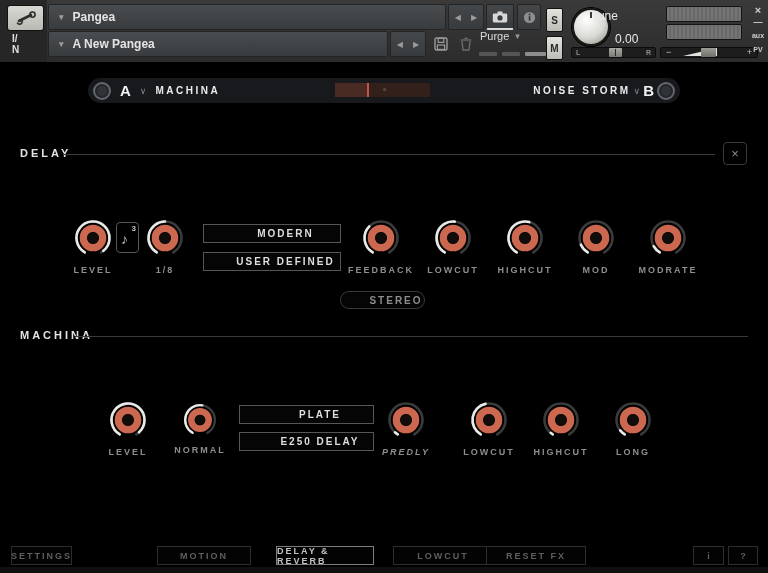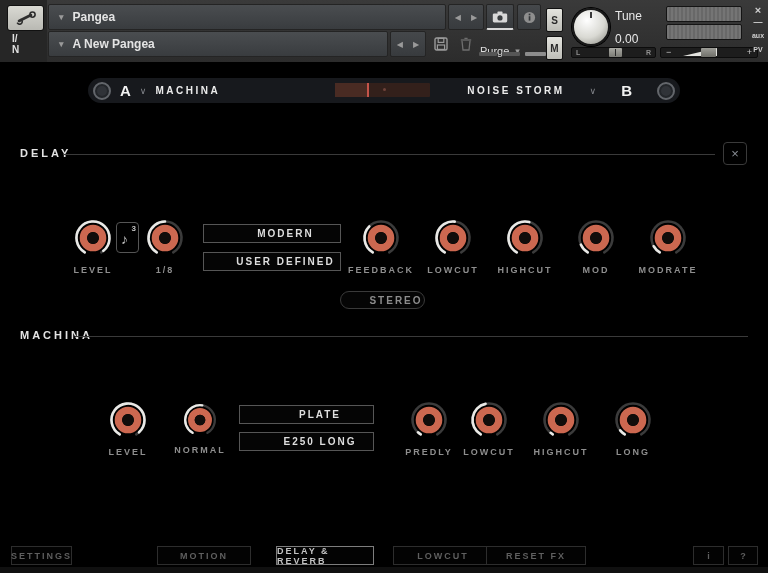--- a/index.html
+++ b/index.html
@@ -39,21 +39,21 @@
   .vol-ramp{position:absolute;left:22px;bottom:1px;width:34px;height:8px;background:#e2e2de;
             clip-path:polygon(0 100%,100% 0,100% 100%);}
   .vol-handle{position:absolute;left:40px;top:0;width:15px;height:9px;background:linear-gradient(#9d9d97,#6f6f69);border-radius:1px;}
   .meter{position:absolute;left:666px;width:74px;height:14px;border:1px solid #141414;border-radius:2px;
          background:repeating-linear-gradient(90deg,#757575 0 2px,#686868 2px 4px);}
   .winicons{position:absolute;color:#cfcfcf;font-weight:bold;text-align:center;}
   
   .ab-bar{position:absolute;left:88px;top:78px;width:592px;height:25px;background:#17191d;border-radius:13px;}
   .radio{width:14px;height:14px;border-radius:50%;border:2px solid #63666b;background:#303338;box-shadow:inset 0 0 0 2px #23262a;}
   .ab-left{position:absolute;left:5px;top:0;height:25px;display:flex;align-items:center;gap:9px;}
-  .ab-right{position:absolute;right:5px;top:0;height:25px;display:flex;align-items:center;gap:25px;}
+  .ab-right{position:absolute;right:5px;top:0;height:25px;display:flex;align-items:center;gap:3px;}
   .ab-letter{color:#f2f2f2;font-size:15px;font-weight:bold;}
   .ab-chev{color:#85888d;font-size:9px;}
   .ab-src{color:#ececec;font-size:10px;font-weight:bold;letter-spacing:2.5px;}
   .xfade{position:absolute;left:247px;top:5px;width:95px;height:14px;background:#33201b;border-radius:1px;}
   .xfade-fill{position:absolute;left:0;top:0;height:100%;background:#492b23;}
   .xfade-marker{position:absolute;top:0;width:2px;height:100%;}
   .xfade-dot{position:absolute;top:5px;width:3px;height:3px;border-radius:50%;background:#6e423a;}
   
   .sec-title{position:absolute;color:#e2e2e2;font-size:11px;font-weight:bold;letter-spacing:3px;}
   .sec-line{position:absolute;height:1px;background:#3a3a3a;}
@@ -145,35 +145,35 @@
     </div>
     <div class="hblk" style="left:455px;top:31px;width:22px;height:26px;background:none;border:none;">
       <span>
         <svg width="12" height="14" viewBox="0 0 12 14">
           <path d="M2 4 L3 13 L9 13 L10 4" fill="none" stroke="#6f6f6f" stroke-width="1.3"></path>
           <line x1="0.8" y1="3" x2="11.2" y2="3" stroke="#6f6f6f" stroke-width="1.3"></line>
           <line x1="4.4" y1="1.4" x2="7.6" y2="1.4" stroke="#6f6f6f" stroke-width="1.3"></line>
         </svg>
       </span>
     </div>
-    <div class="purge" style="position:absolute;left:480px;top:45px;justify-content:space-between;">
+    <div class="purge" style="position:absolute;left:480px;top:30px;justify-content:space-between;">
       <span>Purge</span>
       <span class="drop">▾</span>
     </div>
     <div class="membar" style="left:479px;top:52px;width:18px;background:#565656;"></div>
     <div class="membar" style="left:502px;top:52px;width:18px;background:#565656;"></div>
     <div class="membar" style="left:525px;top:52px;width:21px;background:#8d8d8d;"></div>
 
     <div class="sm-btn" style="left:546px;top:8px;">S</div>
     <div class="sm-btn" style="left:546px;top:36px;">M</div>
 
     <div class="tune-knob">
       <div class="tune-pointer"></div>
     </div>
-    <div class="tune-text" style="left:615px;top:9px;">Tune</div>
+    <div class="tune-text" style="left:591px;top:9px;">Tune</div>
     <div class="tune-text" style="left:615px;top:32px;">0.00</div>
 
     <div class="pan">
       <span style="left:4px;">L</span>
       <span style="right:4px;">R</span>
       <div class="pan-handle">
           <div class="pan-notch"></div>
         </div>
     </div>
 
@@ -307,23 +307,23 @@
     <div class="knob"><svg width="36" height="36" viewBox="0 0 40 40">
           <path d="M 11.75 34.29 A 16.5 16.5 0 1 1 28.25 34.29" stroke="#3b3b3b" stroke-width="2.6" fill="none" stroke-linecap="round"></path>
           <path d="M 11.75 34.29 A 16.5 16.5 0 0 1 22.58 3.70" stroke="#e9e9e6" stroke-width="2.6" fill="none" stroke-linecap="round"></path>
           <circle cx="20" cy="20" r="9.6" fill="none" stroke="#cc6850" stroke-width="7.4"></circle>
           <circle cx="20" cy="20" r="5.9" fill="#110d0b"></circle>
         </svg></div>
     <div class="knob-label">NORMAL</div>
   </div>
 
   <div class="fx-btn" style="left:239px;top:405px;width:135px;height:19px;">PLATE</div>
-  <div class="fx-btn" style="left:239px;top:432px;width:135px;height:19px;">E250 LONG</div>
-
-  <div class="knob-block" style="left:385px;top:400px;">
+  <div class="fx-btn" style="left:239px;top:432px;width:135px;height:19px;">E250 DELAY</div>
+
+  <div class="knob-block" style="left:362px;top:400px;font-style:italic;">
     <div class="knob"><svg width="40" height="40" viewBox="0 0 40 40">
           <path d="M 11.75 34.29 A 16.5 16.5 0 1 1 28.25 34.29" stroke="#3b3b3b" stroke-width="2.6" fill="none" stroke-linecap="round"></path>
           <path d="M 11.75 34.29 A 16.5 16.5 0 0 1 8.96 32.26" stroke="#e9e9e6" stroke-width="2.6" fill="none" stroke-linecap="round"></path>
           <circle cx="20" cy="20" r="9.6" fill="none" stroke="#cc6850" stroke-width="7.4"></circle>
           <circle cx="20" cy="20" r="5.9" fill="#110d0b"></circle>
         </svg></div>
     <div class="knob-label">PREDLY</div>
   </div>
   <div class="knob-block" style="left:445px;top:400px;">
     <div class="knob"><svg width="40" height="40" viewBox="0 0 40 40">

